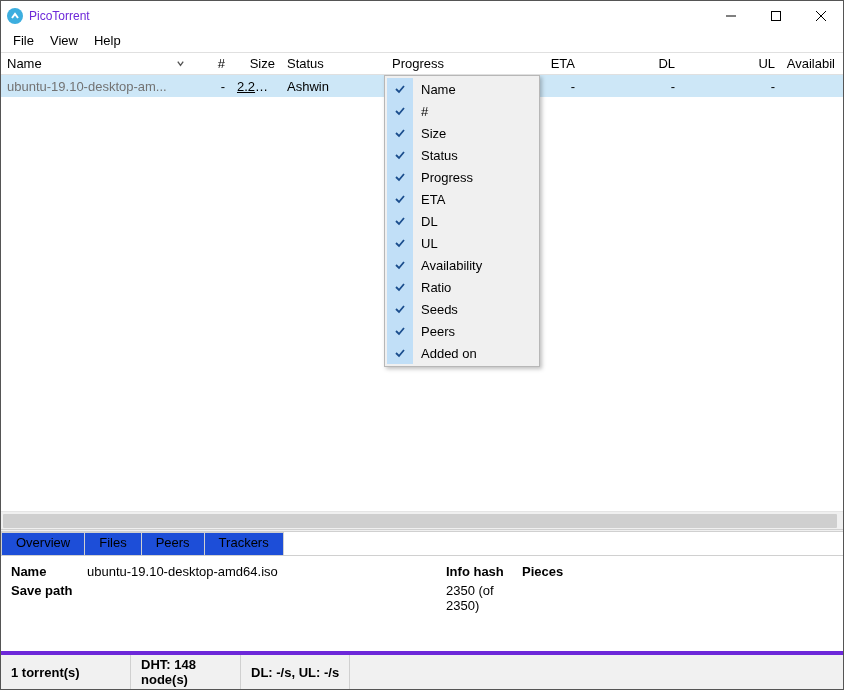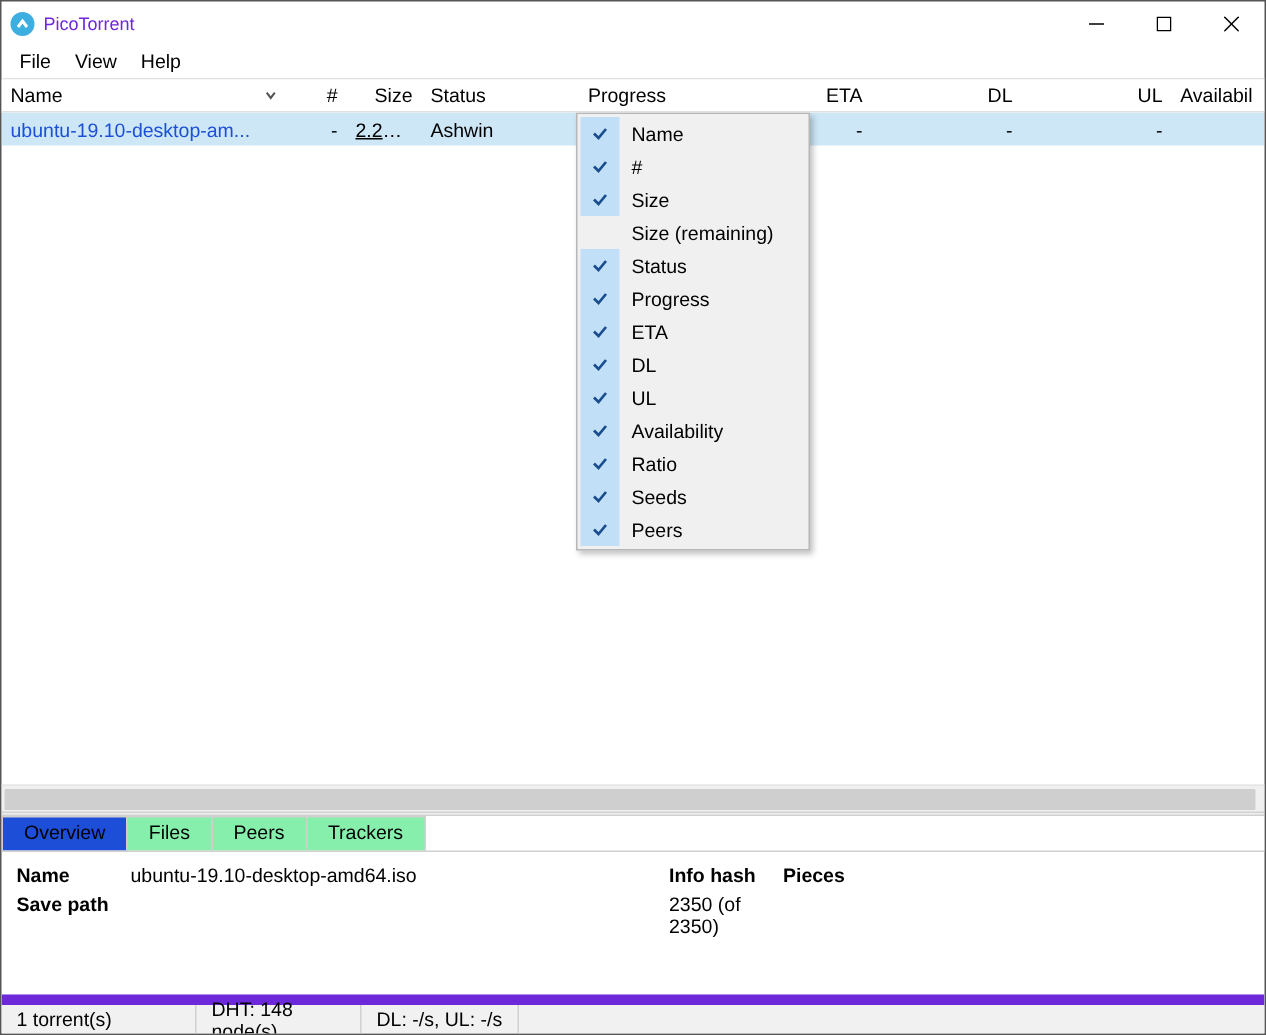--- a/index.html
+++ b/index.html
@@ -30,21 +30,21 @@
   .c-dl { width: 100px; justify-content: flex-end; }
   .c-ul { width: 100px; justify-content: flex-end; }
   .c-avail { width: 60px; justify-content: flex-end; }
   .chev svg { width: 9px; height: 9px; stroke: #555; stroke-width: 1.5; fill: none; }
 
   
   .torrent-list { flex: 1; overflow: hidden; position: relative; }
   .row { height: 22px; display: flex; align-items: center; }
   .row.selected { background: #cde7f7; }
   .cell { padding: 0 6px; overflow: hidden; white-space: nowrap; text-overflow: ellipsis; }
-  .cell.name { width: 190px; color: #1d4ed8; }
+  .cell.name { width: 190px; color: #737373; }
   .cell.hash { width: 40px; text-align: right; }
   .cell.size { width: 50px; text-align: right; text-decoration: underline; }
   .cell.status { width: 105px; }
   .cell.progress { width: 75px; display:flex; align-items:center;}
   .cell.eta { width: 120px; text-align: right; }
   .cell.dl { width: 100px; text-align: right; }
   .cell.ul { width: 100px; text-align: right; }
   .progress-bar { height: 14px; width: 28px; background: #26a012; }
 
   
@@ -58,30 +58,30 @@
   
   .hscroll { height: 18px; background: #f0f0f0; border-top: 1px solid #e5e5e5; display: flex; align-items:center;}
   .hscroll-thumb { height: 14px; width: 99%; background: #cfcfcf; margin-left: 2px; border-radius:1px;}
 
   .splitter { height: 3px; background: #f0f0f0; border-top: 1px solid #d0d0d0; border-bottom: 1px solid #d0d0d0; cursor: row-resize; }
 
   
   .tabs { height: 23px; display: flex; background: #fff; }
   .tab { padding: 2px 14px; border: 1px solid #d0d0d0; border-bottom:none; margin-right:-1px; background:#fff; }
   .tab.active { background: #1d4ed8; }
-  .tab:not(.active){ background:#86efac; }
+  .tab:not(.active){ background:#1d4ed8; }
 
   
   .details { height: 96px; padding: 8px 10px; display: flex; border-top:1px solid #d0d0d0;}
   .dcol { display: grid; grid-template-columns: 70px auto; row-gap: 4px; column-gap: 6px; align-content: start; }
   .dcol.left { width: 435px; }
   .dcol .lbl { font-weight: bold; }
 
   
-  .statusbar { height: 26px; display: flex; align-items: stretch; border-top: 7px solid #6d28d9; background: #f1f1f1; }
+  .statusbar { height: 38px; display: flex; align-items: stretch; border-top: 4px solid #6d28d9; background: #f1f1f1; font-weight: bold; }
   .status-cell { padding: 2px 10px; border-right: 1px solid #d0d0d0; display:flex; align-items:center; }
 </style>
 </head>
 <body>
 
 <div class="titlebar">
   <div class="logo">
     <svg viewBox="0 0 10 10">
         <path d="M2 7 L5 3 L8 7"></path>
       </svg>
@@ -162,24 +162,20 @@
         <div class="menu-label">#</div>
       </div>
       <div class="menu-item checked">
         <div class="menu-check">
           <svg viewBox="0 0 12 12">
             <path d="M2 6 L5 9 L10 3"></path>
           </svg>
         </div>
         <div class="menu-label">Size</div>
       </div>
-      <div class="menu-item">
-        <div class="menu-check"></div>
-        <div class="menu-label">Size (remaining)</div>
-      </div>
       <div class="menu-item checked">
         <div class="menu-check">
           <svg viewBox="0 0 12 12">
             <path d="M2 6 L5 9 L10 3"></path>
           </svg>
         </div>
         <div class="menu-label">Status</div>
       </div>
       <div class="menu-item checked">
         <div class="menu-check">
@@ -237,20 +233,28 @@
         </div>
         <div class="menu-label">Seeds</div>
       </div>
       <div class="menu-item checked">
         <div class="menu-check">
           <svg viewBox="0 0 12 12">
             <path d="M2 6 L5 9 L10 3"></path>
           </svg>
         </div>
         <div class="menu-label">Peers</div>
+      </div>
+      <div class="menu-item checked">
+        <div class="menu-check">
+          <svg viewBox="0 0 12 12">
+            <path d="M2 6 L5 9 L10 3"></path>
+          </svg>
+        </div>
+        <div class="menu-label">Added on</div>
       </div>
     </div>
 </div>
 
 <div class="hscroll">
   <div class="hscroll-thumb"></div>
 </div>
 
 <div class="splitter"></div>
 

